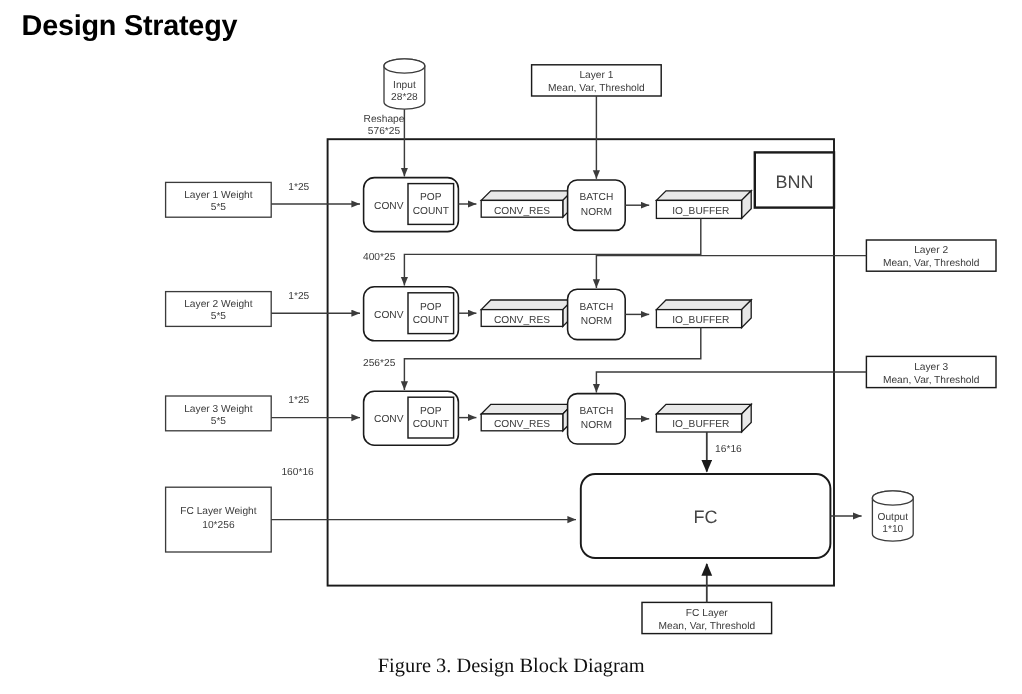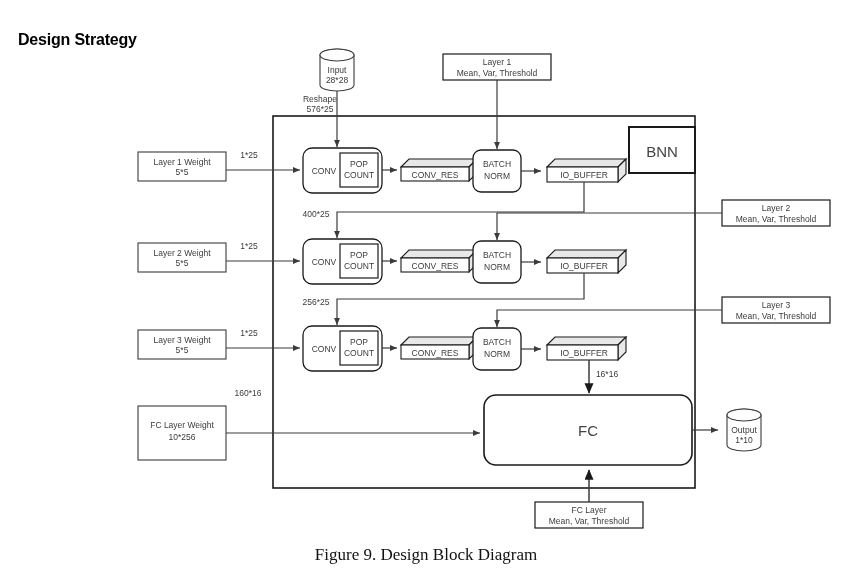--- a/index.html
+++ b/index.html
@@ -9,25 +9,24 @@
   body {
     width: 852px; height: 578px;
     position: relative;
     font-family: "Liberation Sans", sans-serif;
     color: #000;
     overflow: hidden;
   }
   #page-title {
     position: absolute;
     left: 18px; top: 8px;
-    font-size: 16px;
+    font-size: 24px;
     font-weight: bold;
     letter-spacing: -0.2px;
     font-family: "Liberation Sans", sans-serif;
-    margin-top: 23px;
   }
   #figure-caption {
     position: absolute;
     left: 0; right: 0; top: 545px;
     text-align: center;
     font-family: "Liberation Serif", serif;
     font-size: 17px;
     color: #111;
   }
   #diagram {
@@ -250,13 +249,13 @@
   <path d="M692,430 L718,430" fill="none" stroke="#3b3b3b" stroke-width="1.2" marker-end="url(#arrow)"></path>
 
   <g>
     <path d="M727,415 a17,6 0 0,1 34,0 v30 a17,6 0 0,1 -34,0 z" fill="#ffffff" stroke="#3b3b3b" stroke-width="1.1"></path>
     <ellipse cx="744" cy="415" rx="17" ry="6" fill="#ffffff" stroke="#3b3b3b" stroke-width="1.1"></ellipse>
     <text class="lbl" x="744" y="433" text-anchor="middle">Output</text>
     <text class="lbl" x="744" y="443" text-anchor="middle">1*10</text>
   </g>
 </svg>
 
-<div id="figure-caption">Figure 9. Design Block Diagram</div>
+<div id="figure-caption">Figure 3. Design Block Diagram</div>
 
 </body></html>

